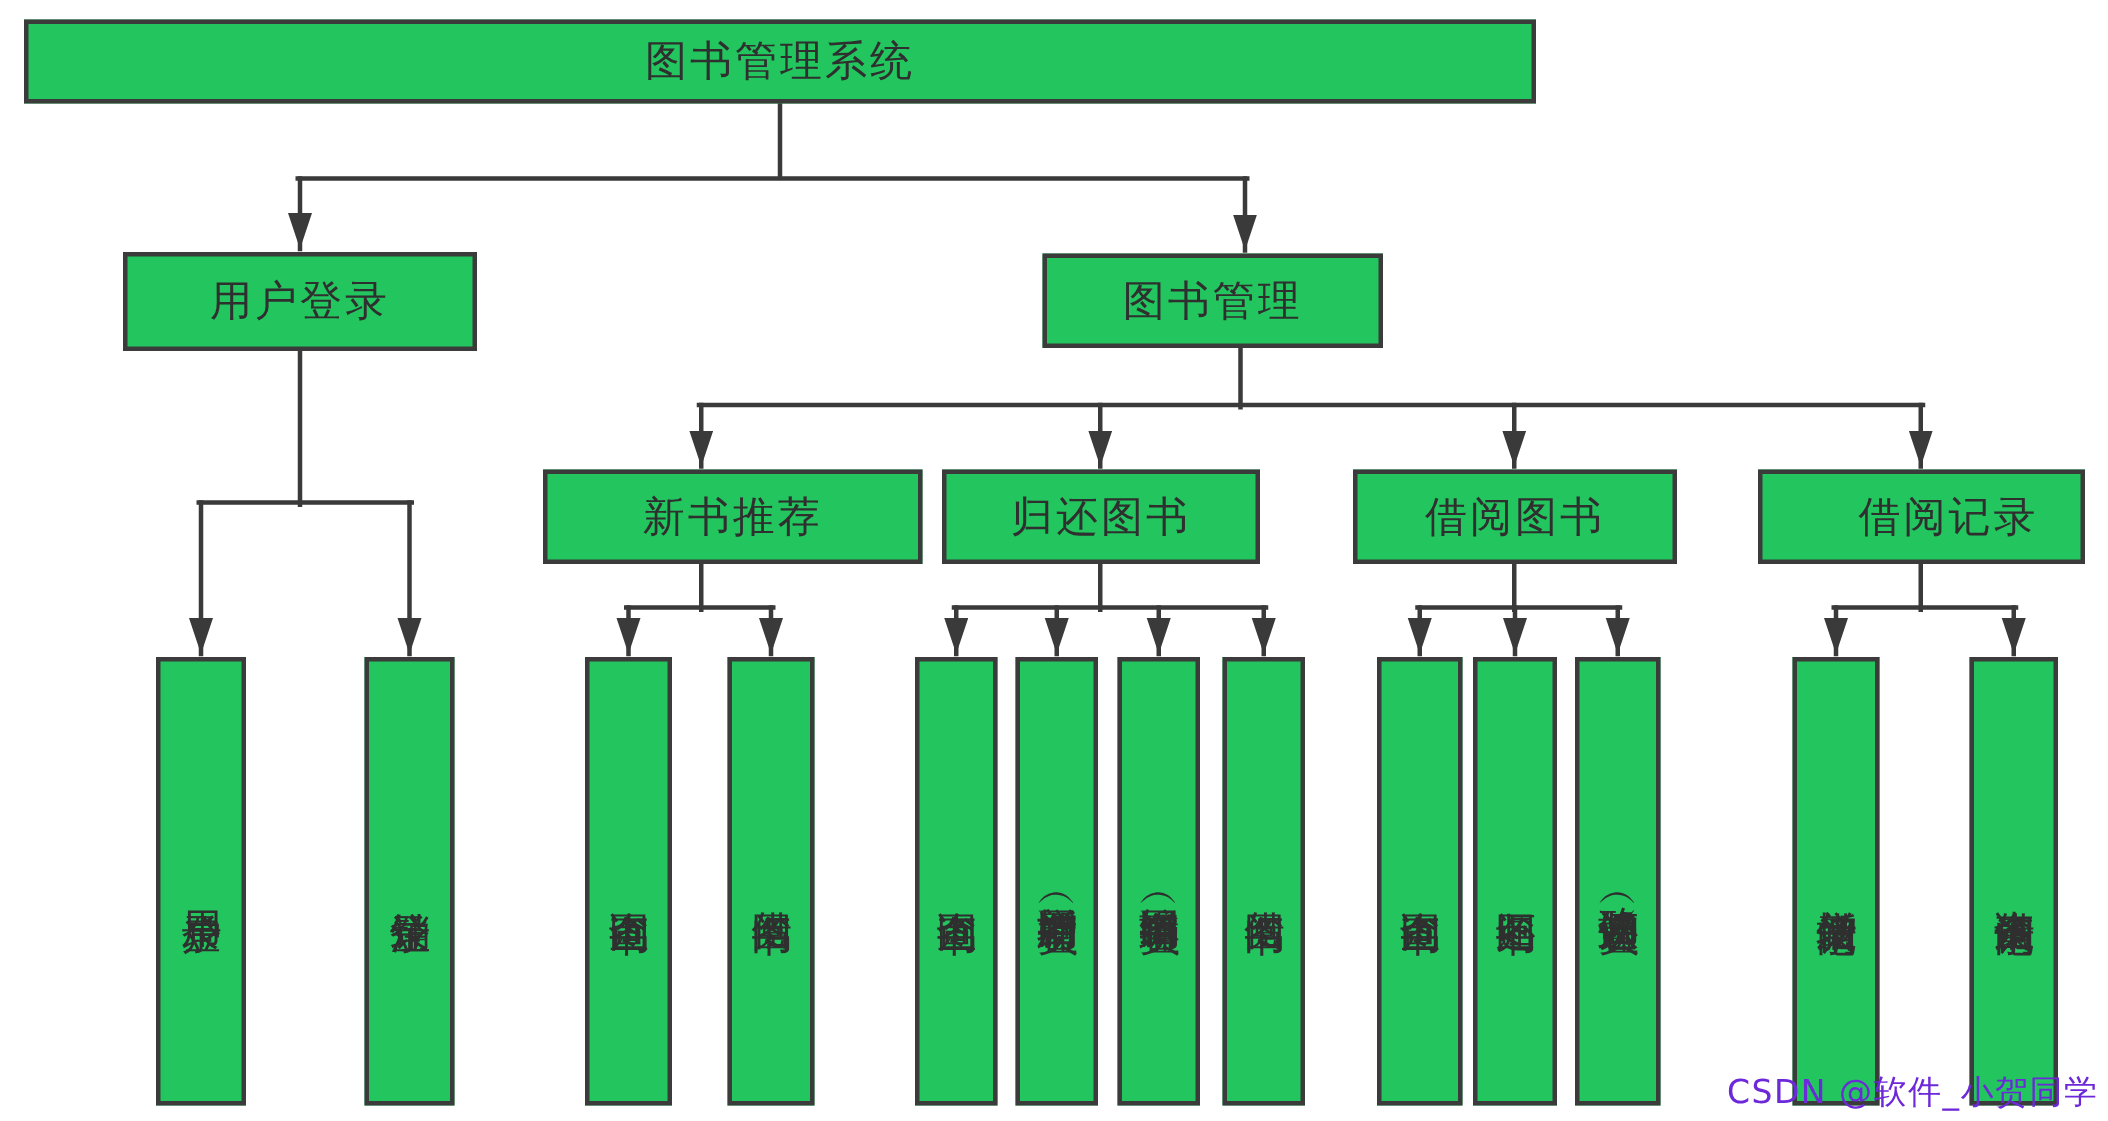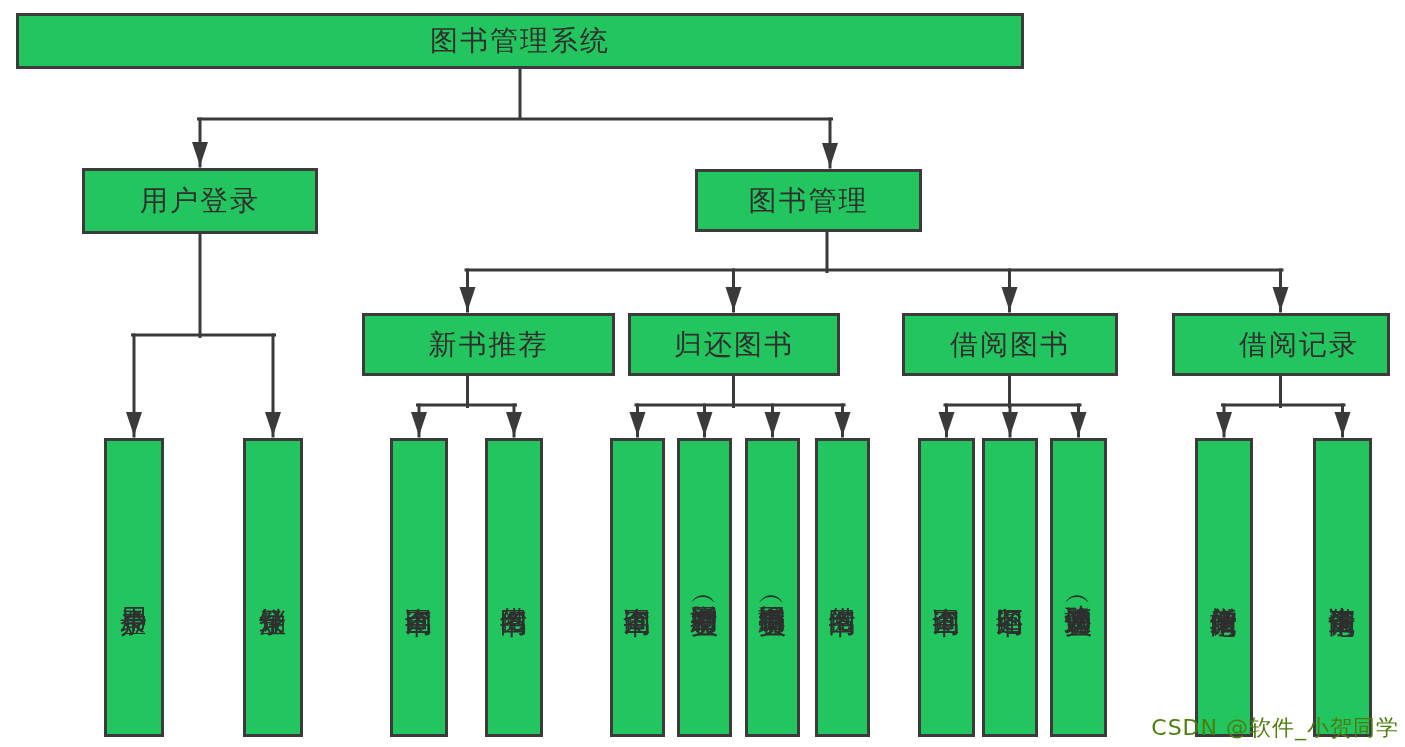--- a/index.html
+++ b/index.html
@@ -27,21 +27,21 @@
     writing-mode:vertical-rl;
     text-orientation:mixed;
     font-size:27px;
     letter-spacing:1px;
     line-height:1;
   }
   #watermark{
     position:absolute;
     right:6px;bottom:4px;
     font-size:22px;
-    color:#4d7c0f;
+    color:#6d28d9;
     letter-spacing:1px;
     z-index:3;
     white-space:nowrap;
   }
 </style>
 </head>
 <body>
 
 <div id="canvas">
 

